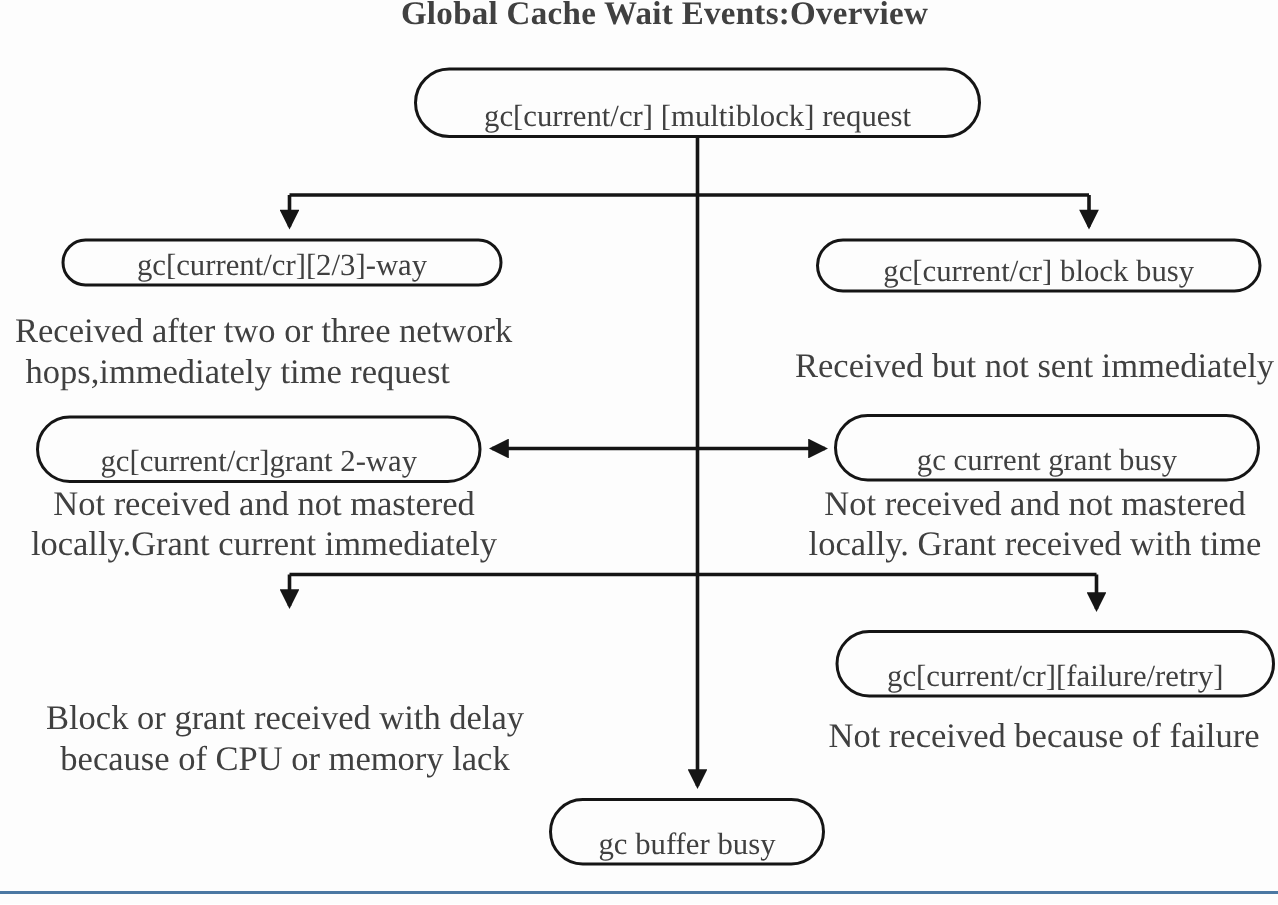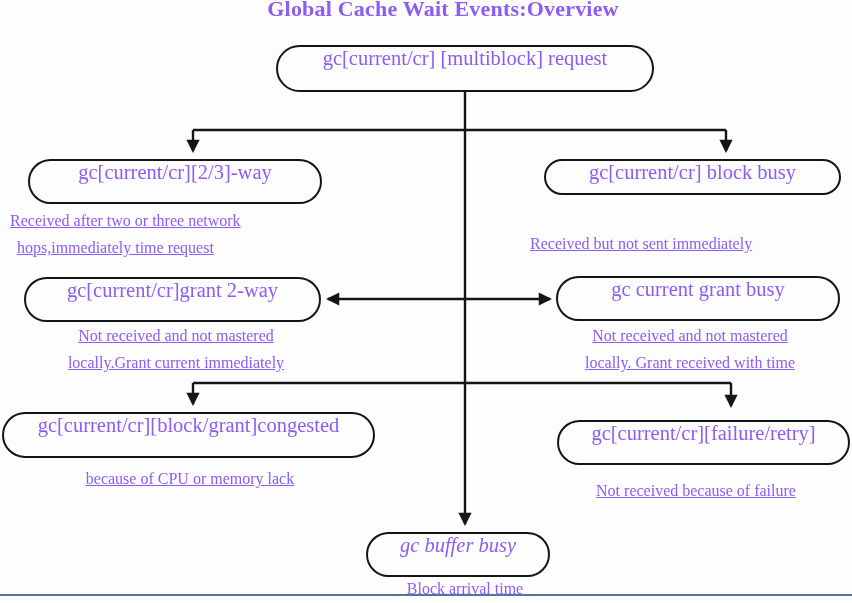--- a/index.html
+++ b/index.html
@@ -38,46 +38,45 @@
     top: 0;
     left: 0;
   }
   .node {
     position: absolute;
     box-sizing: border-box;
     border: 2px solid #151515;
     border-radius: 24px;
     background: #fdfdfd;
     display: flex;
-    align-items: flex-start;
+    align-items: flex-end;
     justify-content: center;
     font-size: 20.5px;
     white-space: nowrap;
   }
   .desc {
     position: absolute;
-    font-size: 16px;
+    font-size: 23px;
     line-height: 27px;
     white-space: nowrap;
-    text-decoration: underline;
   }
   .desc.center { text-align: center; }
   .indent2 { padding-left: 7px; }
   .rule {
     position: absolute;
     left: 0;
     top: 594px;
     width: 852px;
     height: 2px;
   }
 </style>
 </head>
 <body>
 
-<div class="stage" style="color: #8b5cf6;">
+<div class="stage" style="color: #404040;">
 
   <svg class="connectors" width="852" height="603" viewBox="0 0 852 603">
     <defs>
       <marker id="ah" viewBox="0 0 10 10" refX="8.5" refY="5" markerWidth="6" markerHeight="5.5" orient="auto-start-reverse">
         <path d="M0,0 L10,5 L0,10 z" fill="#151515"></path>
       </marker>
     </defs>
     <g stroke="#151515" stroke-width="2.4" fill="none">
 
       <line x1="465" y1="91" x2="465" y2="524" marker-end="url(#ah)"></line>
@@ -93,45 +92,42 @@
       <line x1="731" y1="383" x2="731" y2="406" marker-end="url(#ah)"></line>
     </g>
   </svg>
 
   <div class="title">Global Cache Wait Events:Overview</div>
 
   <div class="node" style="left:276px; top:45px; width:378px; height:47px;">
     <span>gc[current/cr] [multiblock] request</span>
   </div>
 
-  <div class="node" style="left:28px; top:159px; width:294px; height:45px;">
+  <div class="node" style="left:41px; top:159px; width:294px; height:32px;">
     <span>gc[current/cr][2/3]-way</span>
   </div>
 
   <div class="node" style="left:544px; top:159px; width:297px; height:36px;">
     <span>gc[current/cr] block busy</span>
   </div>
 
   <div class="node" style="left:24px; top:277px; width:297px; height:45px;">
     <span>gc[current/cr]grant 2-way</span>
   </div>
 
   <div class="node" style="left:556px; top:276px; width:284px; height:45px;">
     <span>gc current grant busy</span>
   </div>
 
-  <div class="node" style="left:2px; top:412px; width:373px; height:46px;">
-    <span>gc[current/cr][block/grant]congested</span>
-  </div>
 
   <div class="node" style="left:557px; top:420px; width:293px; height:45px;">
     <span>gc[current/cr][failure/retry]</span>
   </div>
 
-  <div class="node" style="left:366px; top:532px; width:184px; height:45px;font-style:italic;">
+  <div class="node" style="left:366px; top:532px; width:184px; height:45px;">
     <span>gc buffer busy</span>
   </div>
 
   <div class="desc" style="left:10px; top:207px;">
     <div>Received after two or three network</div>
     <div class="indent2">hops,immediately time request</div>
   </div>
 
   <div class="desc" style="left:530px; top:230px; width:322px;">
     <div>Received but not sent immediately</div>
@@ -141,26 +137,24 @@
     <div>Not received and not mastered</div>
     <div>locally.Grant current immediately</div>
   </div>
 
   <div class="desc center" style="left:528px; top:322px; width:324px;">
     <div>Not received and not mastered</div>
     <div>locally. Grant received with time</div>
   </div>
 
   <div class="desc center" style="left:0px; top:465px; width:380px;">
+    <div>Block or grant received with delay</div>
     <div>because of CPU or memory lack</div>
   </div>
 
   <div class="desc center" style="left:540px; top:477px; width:312px;">
     <div>Not received because of failure</div>
   </div>
 
-  <div class="desc center" style="left:365px; top:575px; width:200px;">
-    <div>Block arrival time</div>
-  </div>
 
   <div class="rule" style="background: rgb(75, 120, 163);"></div>
 
 </div>
 
 </body></html>

